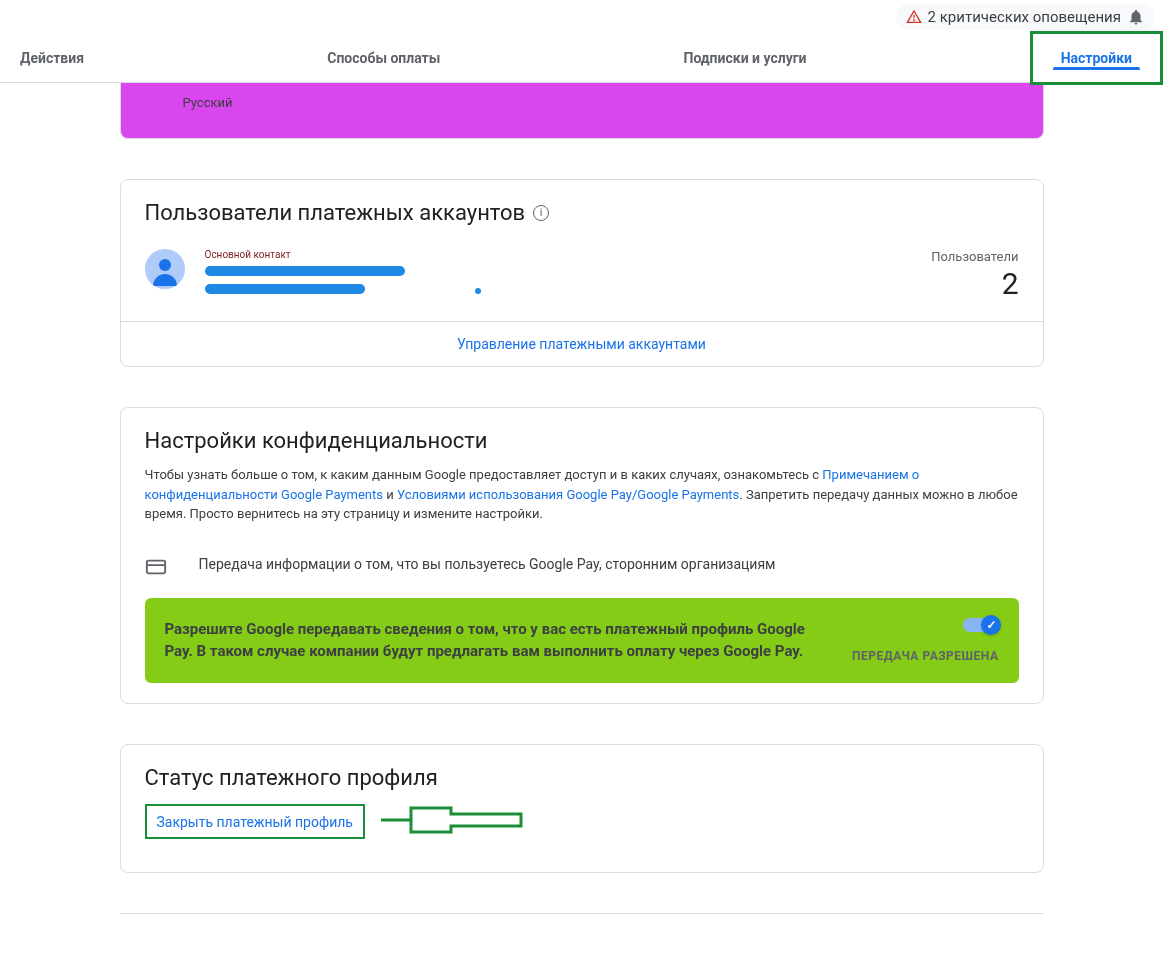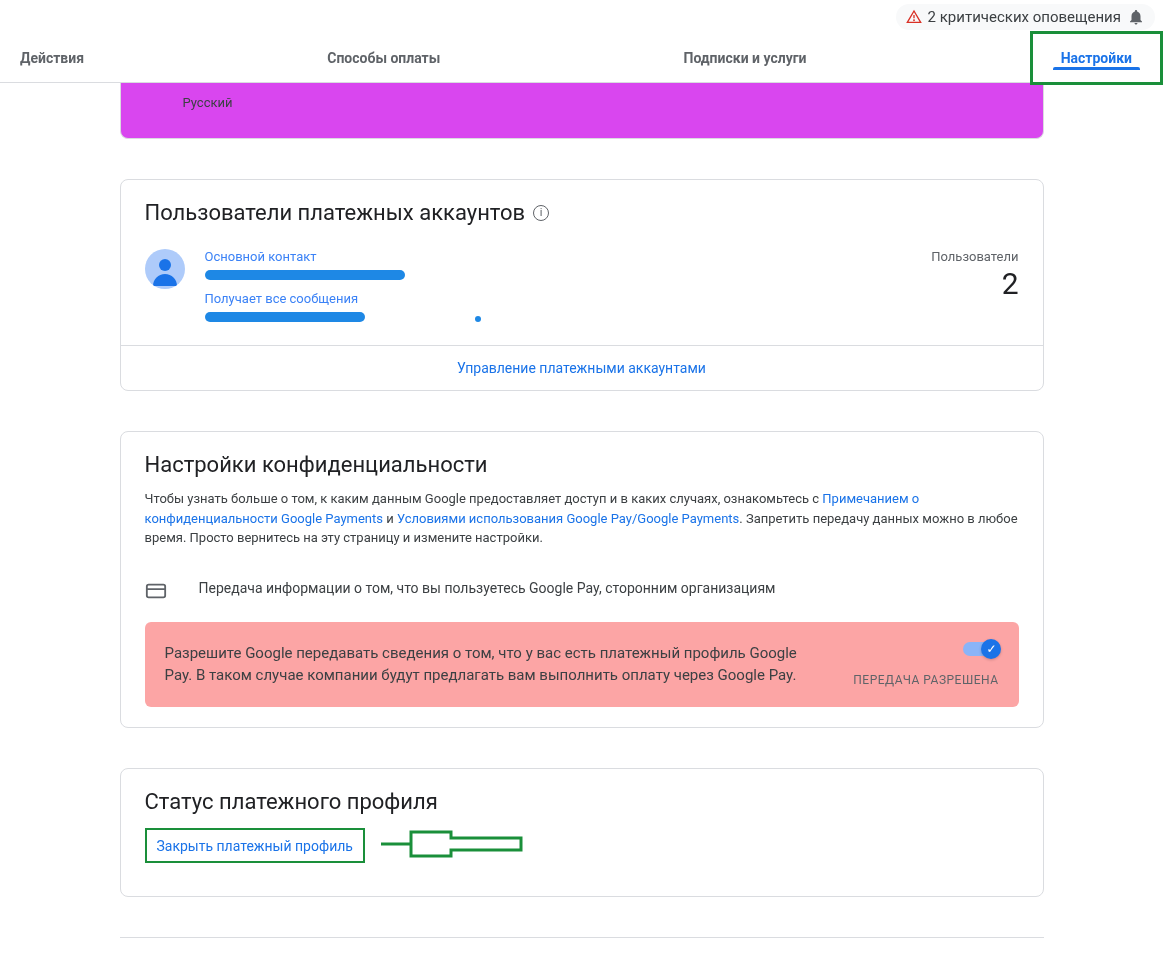--- a/index.html
+++ b/index.html
@@ -104,21 +104,21 @@
   .avatar {
     width: 40px; height: 40px;
     border-radius: 50%;
     background: #aecbfa;
     display: flex;
     align-items: flex-end;
     justify-content: center;
     overflow: hidden;
     flex-shrink: 0;
   }
-  .user-details { flex: 1; font-size: 13px; color: #3b82f6; }
+  .user-details { flex: 1; font-size: 10px; color: #7f1d1d; }
   .redact { display: inline-block; background: #1e88e5; border-radius: 6px; height: 10px; }
   .redact1 { width: 200px; margin-top: 6px; }
   .redact2 { width: 160px; margin-top: 6px; }
   .dot-blue { display:inline-block; width:6px; height:6px; border-radius:50%; background:#1e88e5; margin-left: 110px; margin-top:2px;}
   .user-count { text-align: right; min-width: 110px; }
   .user-count-label { font-size: 13px; color: #5f6368; }
   .user-count-num { font-size: 30px; color: #202124; margin-top: 2px; }
   .card-action {
     border-top: 1px solid #dadce0;
     text-align: center;
@@ -136,26 +136,27 @@
   .privacy-body a { color: #1a73e8; text-decoration: none; }
   .share-row {
     display: flex;
     align-items: flex-start;
     gap: 32px;
     margin-top: 32px;
   }
   .share-row .card-icon { flex-shrink: 0; }
   .share-row-text { font-size: 14px; color: #3c4043; }
   .toggle-panel {
-    background: #fca5a5;
+    background: #84cc16;
     border-radius: 6px;
     margin-top: 20px;
     padding: 20px;
     display: flex;
     gap: 28px;
+    font-weight: bold;
   }
   .toggle-text { flex: 1; }
   .toggle-main { font-size: 15px; color: #3c4043; line-height: 1.5; }
   .toggle-sub { font-size: 13px; color: #5f6368; margin-top: 10px; line-height: 1.5; }
   .toggle-side {
     display: flex;
     flex-direction: column;
     align-items: flex-end;
     justify-content: space-between;
     min-width: 150px;
@@ -249,21 +250,20 @@
       <div class="user-row">
         <div class="avatar">
           <svg width="36" height="36" viewBox="0 0 24 24" fill="#1a73e8">
             <circle cx="12" cy="8" r="4"></circle>
             <path d="M4 22c0-4.4 3.6-8 8-8s8 3.6 8 8"></path>
           </svg>
         </div>
         <div class="user-details">
           <div>Основной контакт</div>
           <div><span class="redact redact1"></span></div>
-          <div style="margin-top:8px;">Получает все сообщения</div>
           <div><span class="redact redact2"></span><span class="dot-blue"></span></div>
         </div>
         <div class="user-count">
           <div class="user-count-label">Пользователи</div>
           <div class="user-count-num">2</div>
         </div>
       </div>
     </div>
     <div class="card-action">Управление платежными аккаунтами</div>
   </div>

